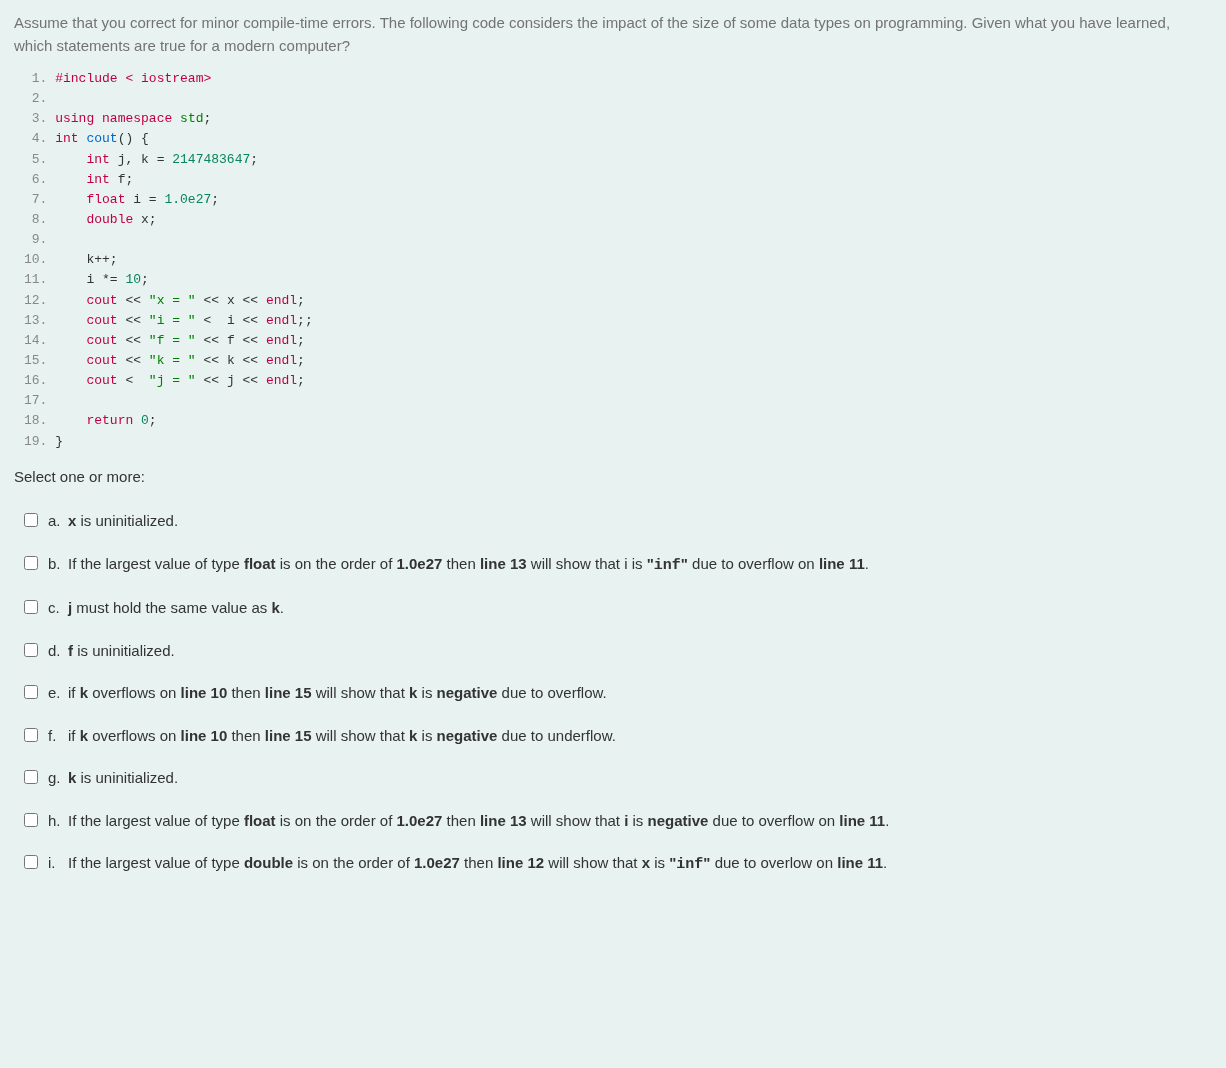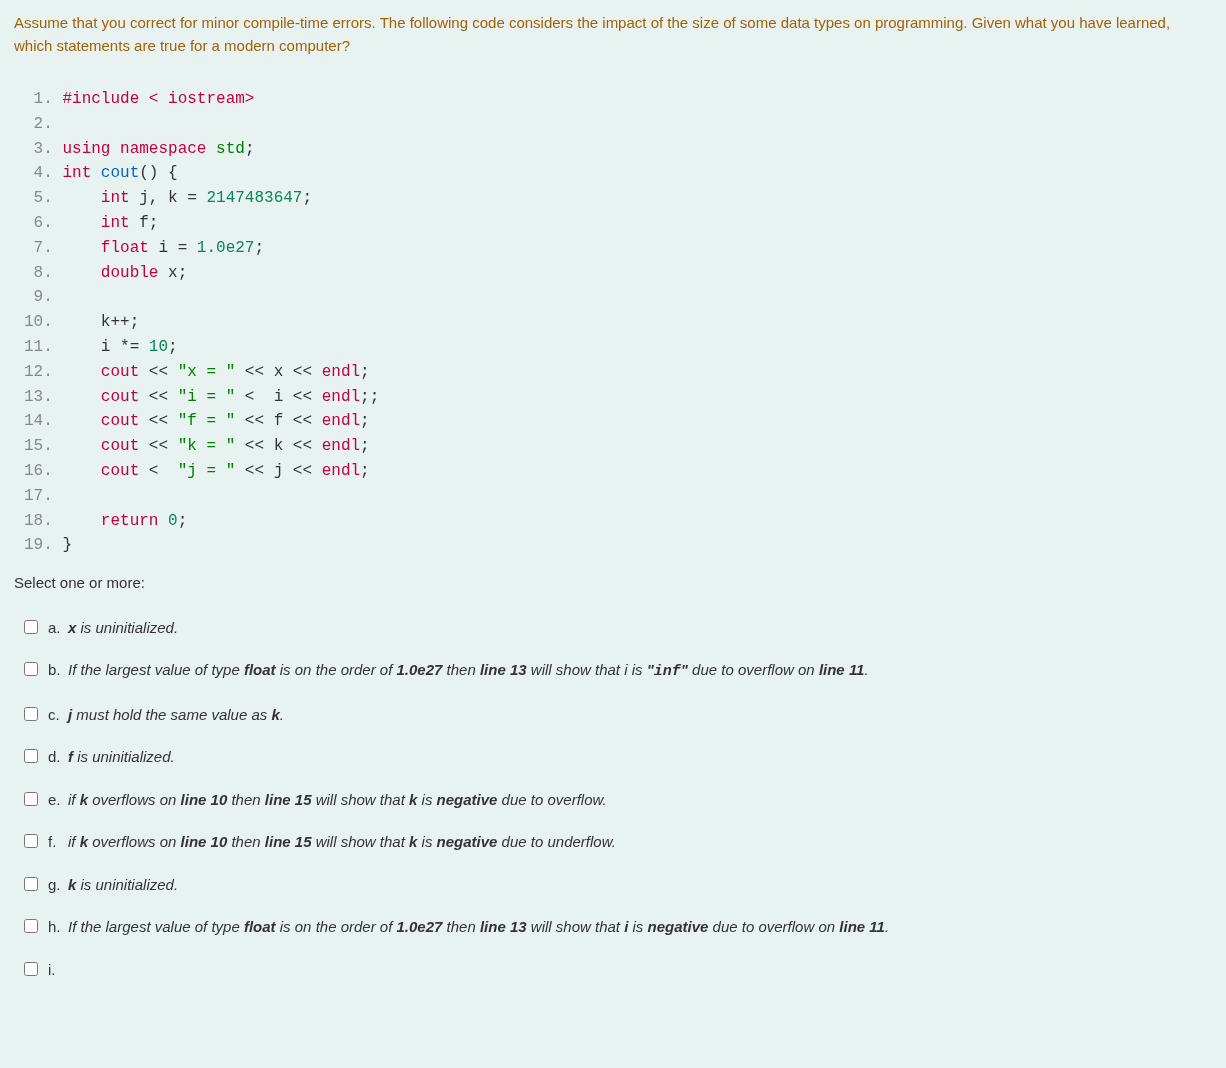--- a/index.html
+++ b/index.html
@@ -5,26 +5,26 @@
   body {
     margin: 0;
     padding: 12px 14px;
     background: #e8f3f1;
     font-family: Arial, Helvetica, sans-serif;
     font-size: 15px;
     color: #333;
     line-height: 1.5;
   }
   .question-text {
-    color: #a16207;
-    margin-bottom: 28px;
+    color: #737373;
+    margin-bottom: 10px;
   }
   .code-block {
     font-family: "Consolas", "Courier New", monospace;
-    font-size: 16px;
+    font-size: 13px;
     line-height: 1.55;
     background: #e8f3f1;
     padding: 2px 0 6px 10px;
     white-space: pre;
   }
   .ln { color: #888; }
   .pp { color: #c00040; }   
   .kw { color: #c00040; }   
   .ty { color: #c00040; }   
   .fn { color: #0066cc; }
@@ -52,21 +52,20 @@
     flex: 0 0 auto;
   }
   .opt-letter {
     width: 20px;
     flex: 0 0 auto;
     color: #333;
   }
   .opt-text {
     flex: 1 1 auto;
     color: #333;
-    font-style: italic;
   }
   .opt-text b { font-weight: bold; }
   .mono { font-family: "Consolas","Courier New",monospace; font-weight: bold; }
 </style>
 </head>
 <body>
 
 <div class="question-text">Assume that you correct for minor compile-time errors. The following code considers the impact of the size of some data types on programming. Given what you have learned, which statements are true for a modern computer?</div>
 
 <div class="code-block" id="code-block"><span class="ln"> 1.</span> <span class="pp">#include &lt; iostream&gt;</span>
@@ -129,14 +128,15 @@
       <div class="opt-text"><b>k</b> is uninitialized.</div>
     </div>
     <div class="opt-row">
       <input type="checkbox" style="">
       <div class="opt-letter">h.</div>
       <div class="opt-text">If the largest value of type <b>float</b> is on the order of <b>1.0e27</b> then <b>line 13</b> will show that <b>i</b> is <b>negative</b> due to overflow on <b>line 11</b>.</div>
     </div>
     <div class="opt-row">
       <input type="checkbox" style="">
       <div class="opt-letter">i.</div>
+      <div class="opt-text">If the largest value of type <b>double</b> is on the order of <b>1.0e27</b> then <b>line 12</b> will show that <b>x</b> is <b>"<span class="mono">inf</span>"</b> due to overlow on <b>line 11</b>.</div>
     </div>
   </div>
 
 </body></html>

